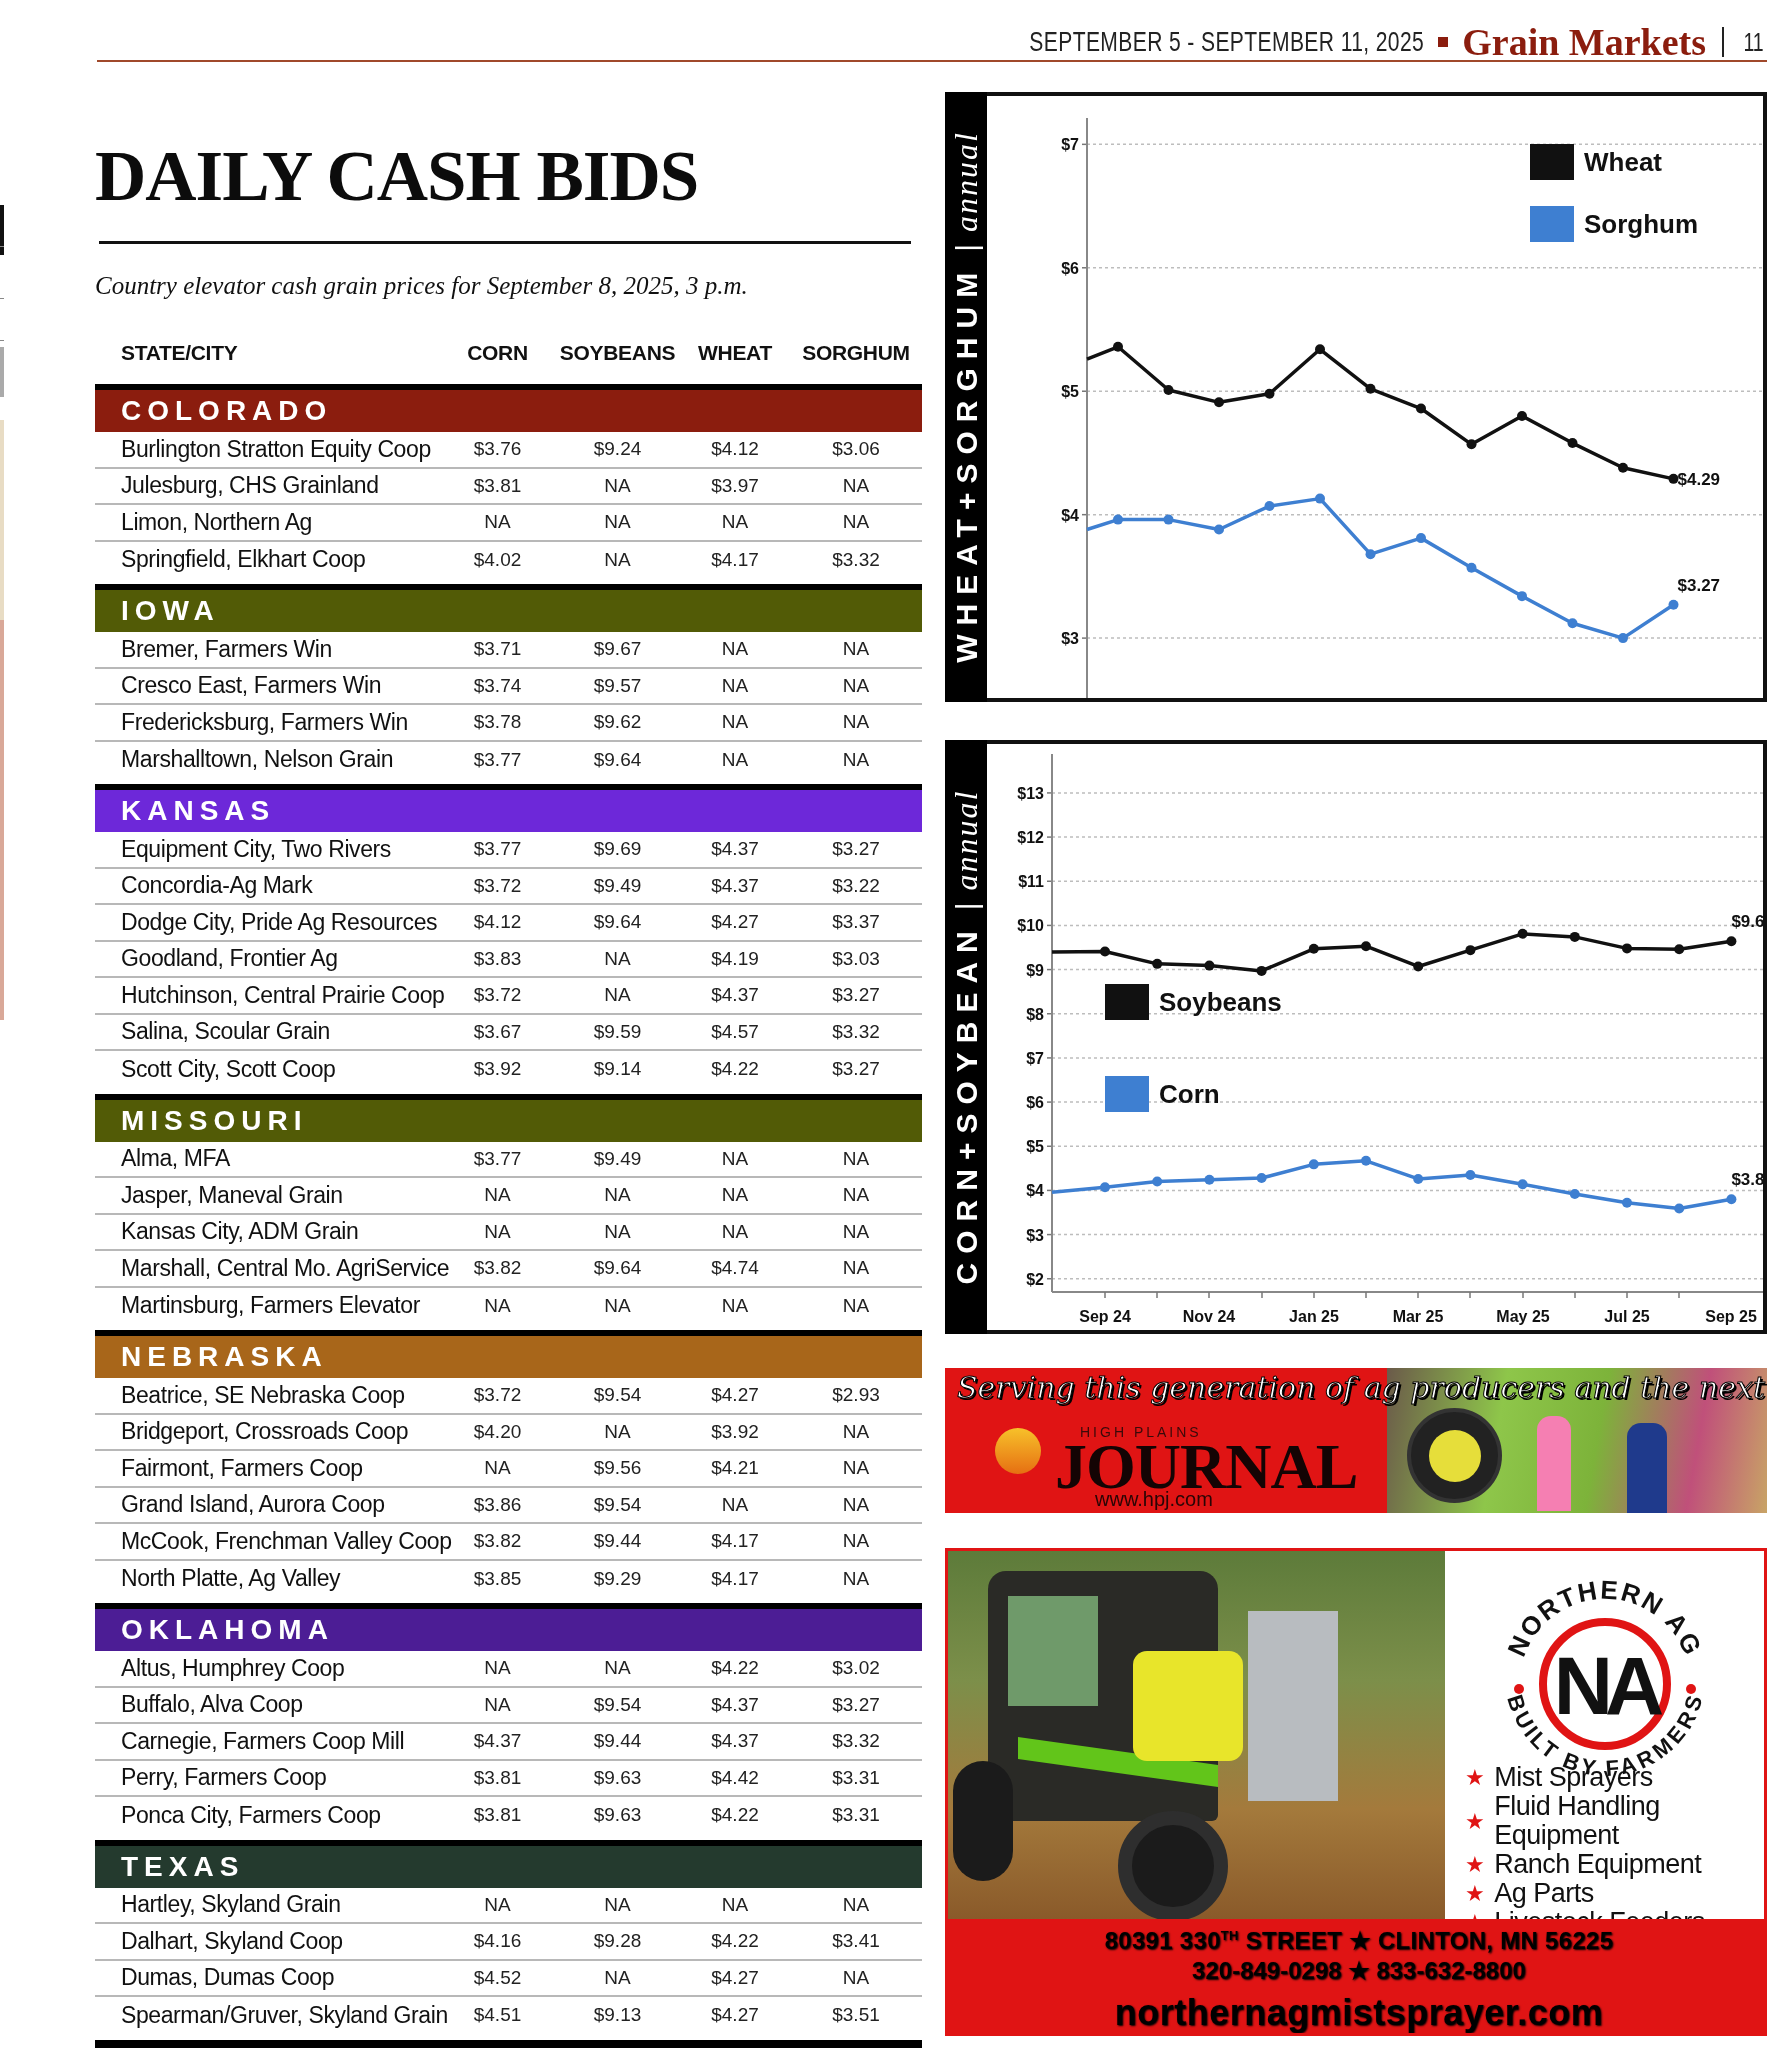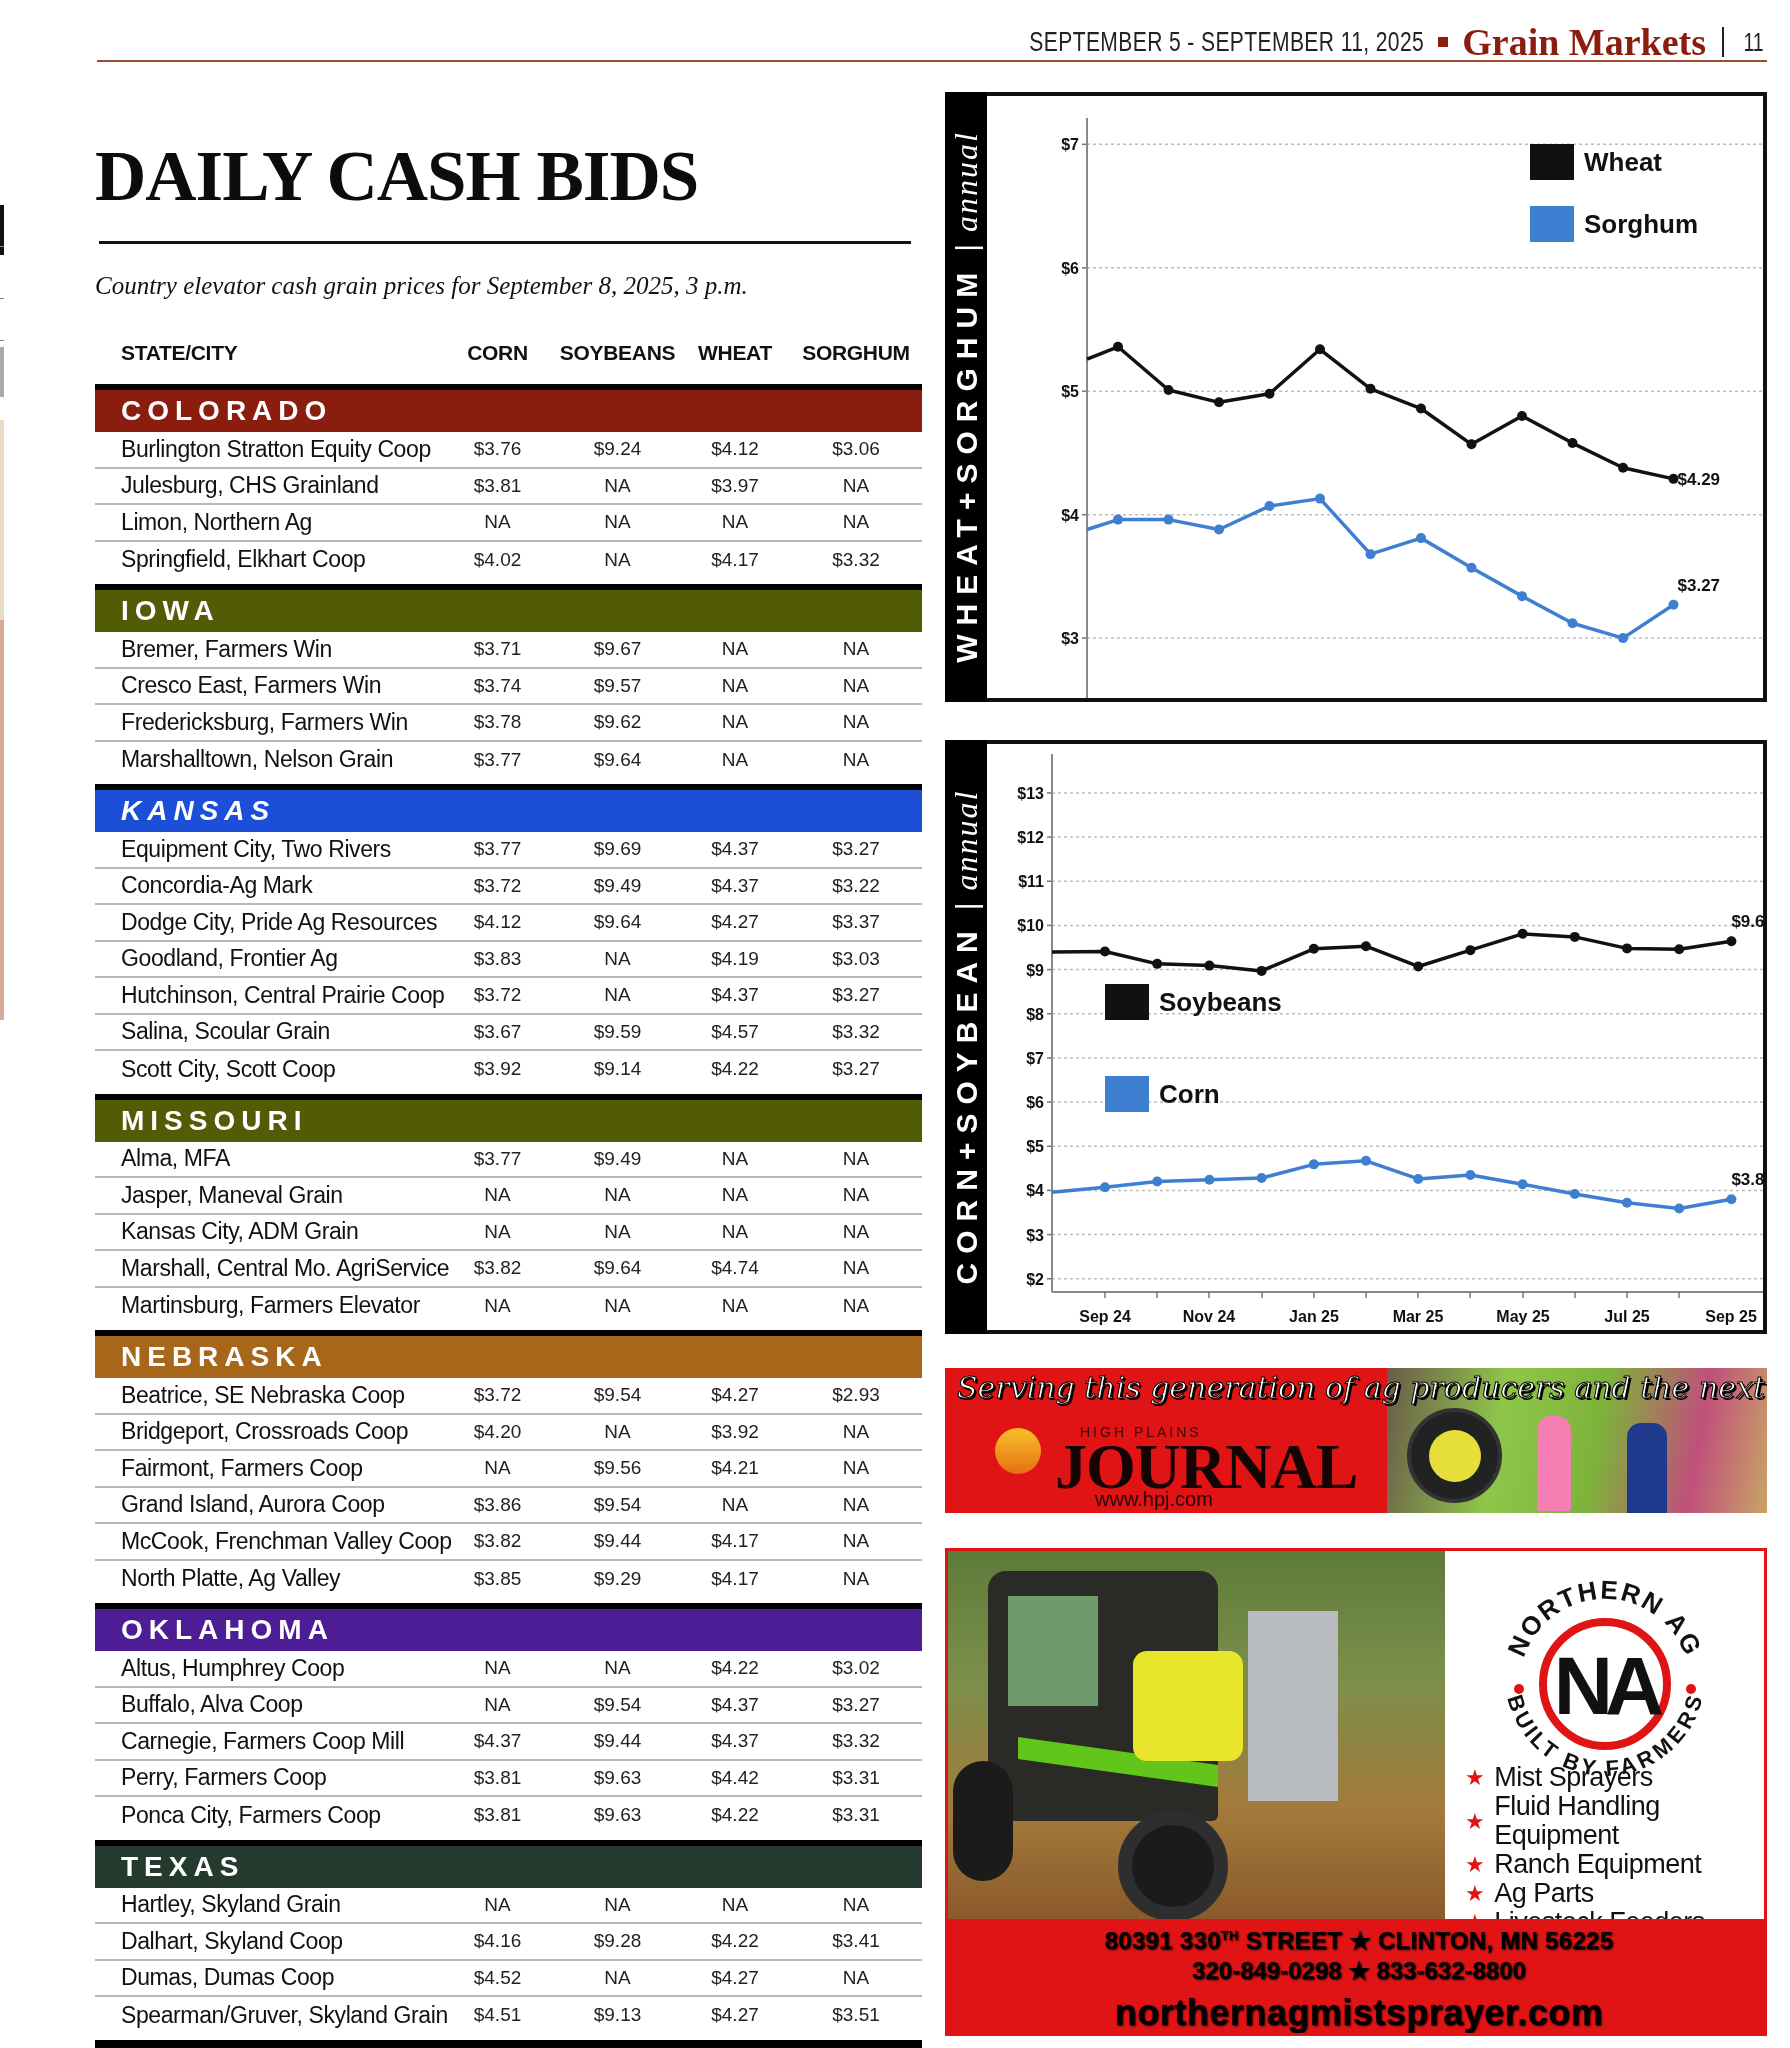--- a/index.html
+++ b/index.html
@@ -174,21 +174,21 @@
         </div>
         <div class="row">
           <div class="c-name">Marshalltown, Nelson Grain</div>
           <div class="c-v c1">$3.77</div>
           <div class="c-v c2">$9.64</div>
           <div class="c-v c3">NA</div>
           <div class="c-v c4">NA</div>
         </div>
       </div>
       <div>
-        <div class="state" style="background: #1d4ed8; font-style: italic;">KANSAS</div>
+        <div class="state" style="background: #6d28d9;">KANSAS</div>
         <div class="row">
           <div class="c-name">Equipment City, Two Rivers</div>
           <div class="c-v c1">$3.77</div>
           <div class="c-v c2">$9.69</div>
           <div class="c-v c3">$4.37</div>
           <div class="c-v c4">$3.27</div>
         </div>
         <div class="row">
           <div class="c-name">Concordia-Ag Mark</div>
           <div class="c-v c1">$3.72</div>

